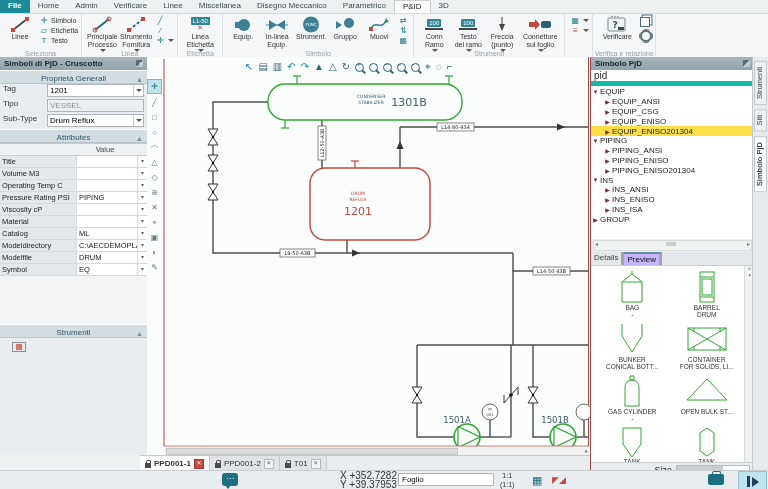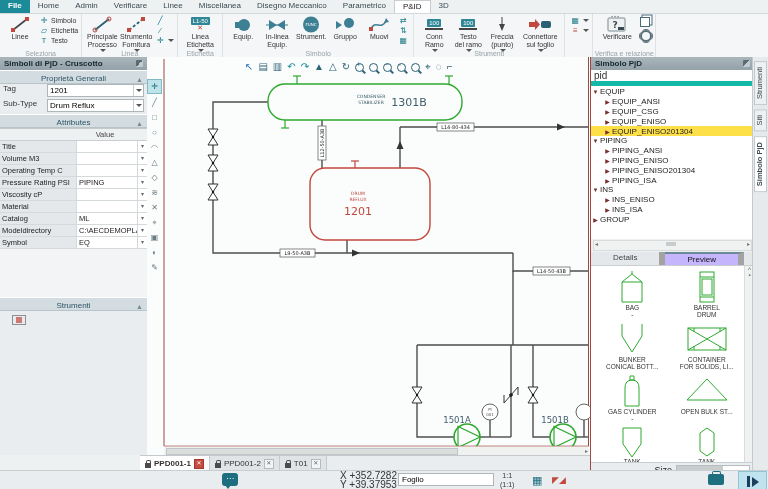--- a/index.html
+++ b/index.html
@@ -62,21 +62,21 @@
   #rp-path{height:11px;background:#fff;border-bottom:5px solid #14b8a6;font-size:10px;padding:0 3px;line-height:11px;color:#333}
   #tree{height:152px;background:#fff;overflow:hidden;padding-top:1px}
   .trow{display:flex;align-items:center;height:9.8px;font-size:8px;color:#222;cursor:pointer;white-space:nowrap}
   .trow .tw{width:9px;text-align:center;font-size:6px;color:#7b2e2e}
   .trow.l1{padding-left:12px}
   .trow.sel{background:#fde047}
   #hscroll{height:9px;background:#f0f1f1;border:1px solid #d9dcde;position:relative;margin:1px 2px}
   #hscroll .e{position:absolute;top:0;font-size:6px;color:#777;line-height:7px}
   #hscroll .thumb{position:absolute;left:46%;top:1px;width:10px;height:4px;background:#c8cccd}
   .rtabs2{display:flex;height:13px;border-bottom:1px solid #c9ced1;background:#e4e8ea;font-size:8px}
-  .rtab2{padding:1px 22px 0;border-right:6px solid #a3a3a3;cursor:pointer;color:#444}
+  .rtab2{padding:1px 3px 0;border-right:3px solid #a3a3a3;cursor:pointer;color:#444}
   .rtab2.active{background:#c4b5fd;border-top:2px solid #6b8b98;color:#111}
   #preview{background:#fff;height:196px;position:relative;overflow:hidden}
   .pgrid{display:grid;grid-template-columns:1fr 1fr;padding:4px 10px 0 4px}
   .pitem{display:flex;flex-direction:column;align-items:center;margin-bottom:4px;cursor:pointer}
   .pitem .plbl{font-size:6.5px;color:#333;text-align:center;line-height:7px;white-space:pre-line}
   #vscroll{position:absolute;right:0;top:0;width:9px;height:100%;background:#f0f1f1;border-left:1px solid #d9dcde;font-size:6px;color:#666;text-align:center}
   #sizerow{height:14px;display:flex;align-items:center;justify-content:flex-end;gap:4px;padding:0 4px;background:#e9edef;border-top:1px solid #c9ced1}
   .slider{width:72px;height:8px;border:1px solid #b7bcbf;background:#fff;position:relative}
   .slider .fill{position:absolute;left:0;top:0;bottom:0;width:46px;background:#c9cdce}
   #sidetabs{position:absolute;top:57px;right:0;width:15px;height:413px;background:#e6eaec;border-left:1px solid #c3c9cc;display:flex;flex-direction:column;align-items:center;padding-top:4px;gap:4px}
@@ -364,20 +364,26 @@
   <div class="frow">
     <label>Tag</label>
     <span class="combo">
         <input value="1201" style="">
         <span class="cbtn">
           <span class="caret"></span>
         </span>
       </span>
   </div>
   <div class="frow">
+    <label>Tipo</label>
+    <span class="combo dis">
+        <input disabled="" style="color: rgb(138, 146, 152);" value="VESSEL">
+      </span>
+  </div>
+  <div class="frow">
     <label>Sub-Type</label>
     <span class="combo">
         <input value="Drum Reflux" style="">
         <span class="cbtn">
           <span class="caret"></span>
         </span>
       </span>
   </div>
   <div class="secbar">
     <span>Attributes</span>
@@ -420,20 +426,25 @@
         <span class="ac">▾</span>
       </div>
     <div class="arow">
         <span class="an">Catalog</span>
         <span class="av">ML</span>
         <span class="ac">▾</span>
       </div>
     <div class="arow">
         <span class="an">Modeldirectory</span>
         <span class="av">C:\AECDEMOPLANT001\EC</span>
+        <span class="ac">▾</span>
+      </div>
+    <div class="arow">
+        <span class="an">Modelfile</span>
+        <span class="av">DRUM</span>
         <span class="ac">▾</span>
       </div>
     <div class="arow">
         <span class="an">Symbol</span>
         <span class="av">EQ</span>
         <span class="ac">▾</span>
       </div>
   </div>
   <div style="height:48px;background:#f2f4f5"></div>
   <div class="secbar">
@@ -647,27 +658,27 @@
         <span>PIPING_ANSI</span>
       </div>
     <div class="trow l1">
         <span class="tw">▶</span>
         <span>PIPING_ENISO</span>
       </div>
     <div class="trow l1">
         <span class="tw">▶</span>
         <span>PIPING_ENISO201304</span>
       </div>
-    <div class="trow l1">
-        <span class="tw">▶</span>
-        <span>PIPING_ISA</span>
-      </div>
     <div class="trow">
         <span class="tw">▼</span>
         <span>INS</span>
+      </div>
+    <div class="trow l1">
+        <span class="tw">▶</span>
+        <span>INS_ANSI</span>
       </div>
     <div class="trow l1">
         <span class="tw">▶</span>
         <span>INS_ENISO</span>
       </div>
     <div class="trow l1">
         <span class="tw">▶</span>
         <span>INS_ISA</span>
       </div>
     <div class="trow">

